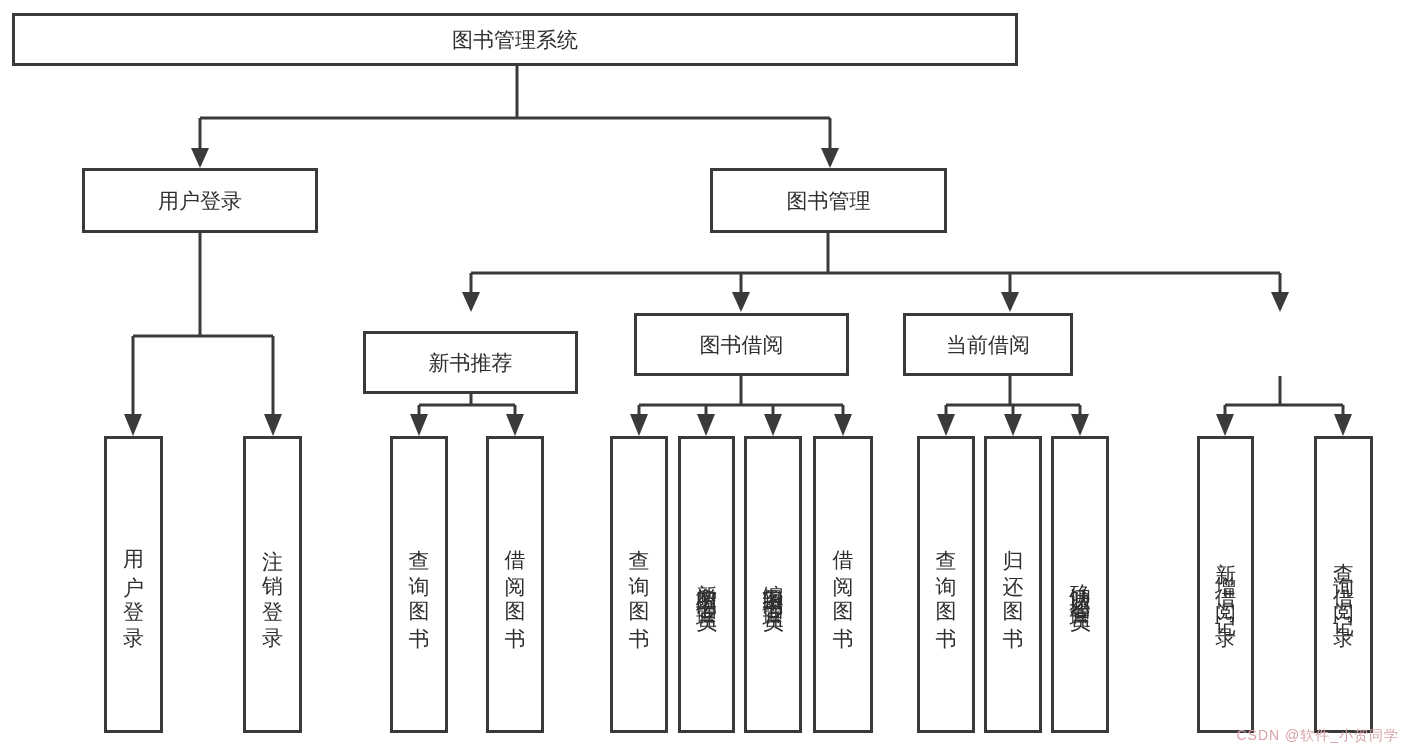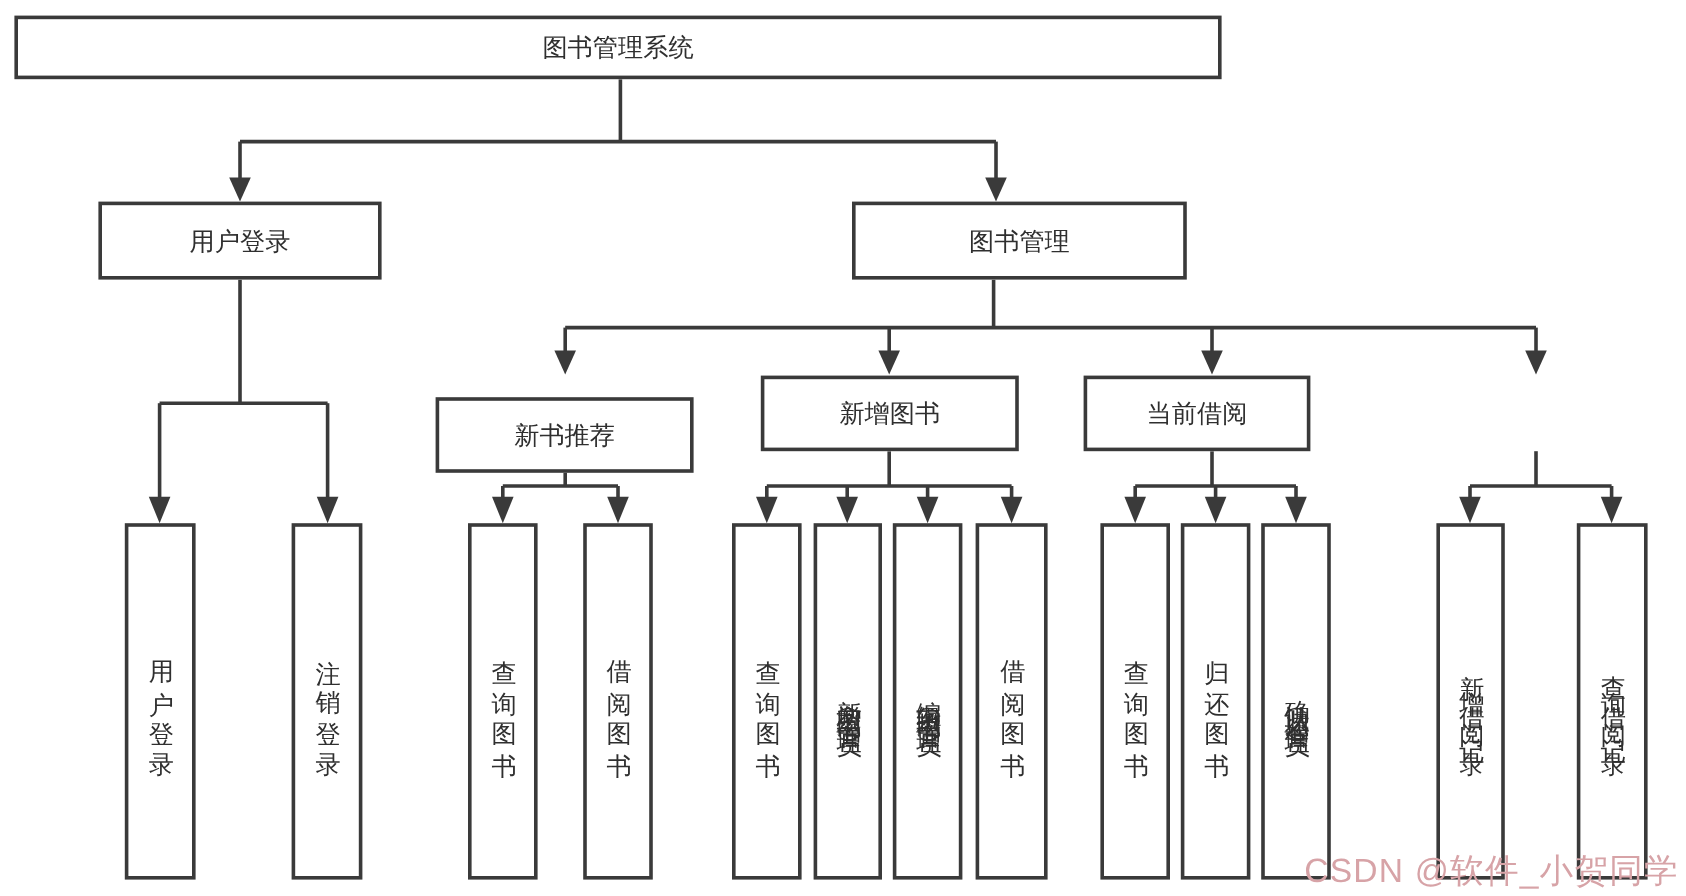--- a/index.html
+++ b/index.html
@@ -33,21 +33,21 @@
     text-orientation:mixed;
     white-space:nowrap;
     color:var(--text);
   }
   .ls4{letter-spacing:26px;}
   .ls6{letter-spacing:13px;}
   .ls9{letter-spacing:4px;}
   .watermark{
     position:absolute;
     right:6px;bottom:2px;
-    font-size:28px;
+    font-size:14px;
     color:var(--watermark);
     z-index:5;
     letter-spacing:1px;
   }
 </style>
 </head>
 <body>
 
 <div class="canvas">
 
@@ -113,31 +113,31 @@
     <polygon points="1334,414 1352,414 1343,436"></polygon>
   </svg>
 
   <div class="node" style="left:12px;top:13px;width:1006px;height:53px;">
     <span>图书管理系统</span>
   </div>
 
   <div class="node" style="left:82px;top:168px;width:236px;height:65px;">
     <span>用户登录</span>
   </div>
-  <div class="node" style="left:710px;top:168px;width:279px;height:65px;">
+  <div class="node" style="left:710px;top:168px;width:237px;height:65px;">
     <span>图书管理</span>
   </div>
 
   <div class="node" style="left:363px;top:331px;width:215px;height:63px;">
     <span>新书推荐</span>
   </div>
   <div class="node" style="left:634px;top:313px;width:215px;height:63px;">
-    <span>新增图书</span>
+    <span>图书借阅</span>
   </div>
-  <div class="node" style="left:903px;top:313px;width:189px;height:63px;">
+  <div class="node" style="left:903px;top:313px;width:170px;height:63px;">
     <span>当前借阅</span>
   </div>
 
   <div class="node vbox" style="left:104px;top:436px;width:59px;height:297px;">
     <span class="ls4">用户登录</span>
   </div>
   <div class="node vbox" style="left:243px;top:436px;width:59px;height:297px;">
     <span class="ls4">注销登录</span>
   </div>
 

